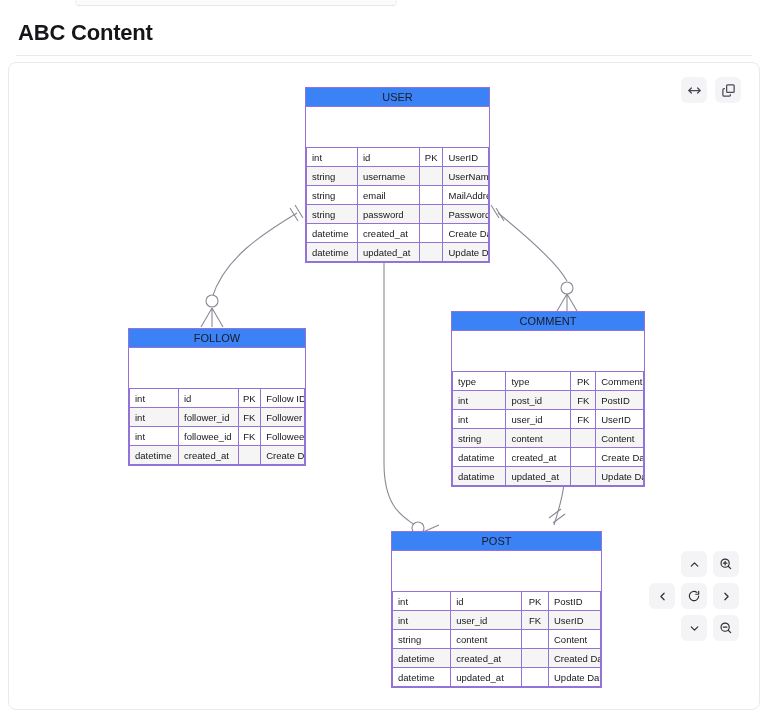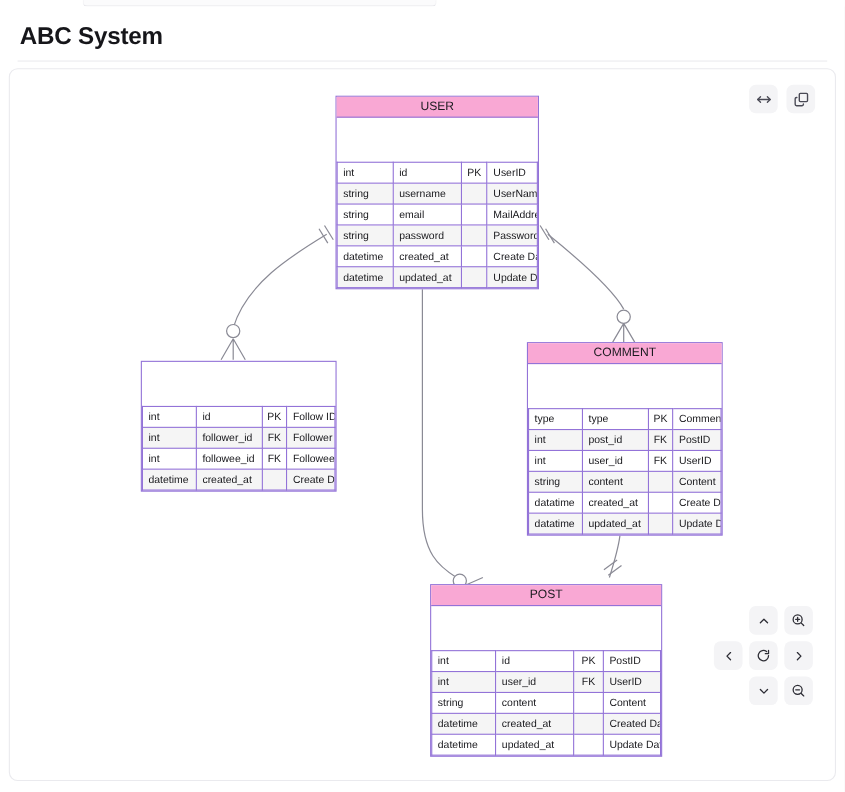--- a/index.html
+++ b/index.html
@@ -77,21 +77,21 @@
   }
 
   
   .entity {
     position: absolute;
     border: 1px solid #9373d8;
     box-sizing: border-box;
     background: #ffffff;
   }
   .entity-title {
-    background: #f9a8d4;
+    background: #3b82f6;
     border-bottom: 1px solid #9373d8;
     text-align: center;
     font-size: 11px;
     color: #1b1b20;
     height: 19px;
     line-height: 19px;
     box-sizing: border-box;
   }
   .entity table {
     border-collapse: collapse;
@@ -167,21 +167,21 @@
 </style>
 </head>
 <body>
 
 <div class="page">
 
   <div class="tab-strip">
     <div class="tab-edge"></div>
   </div>
 
-  <div class="page-title">ABC System</div>
+  <div class="page-title">ABC Content</div>
   <div class="title-divider"></div>
 
   <div class="canvas-card">
 
     <svg class="er-svg" width="752" height="648">
       <g fill="none" stroke="#8a8a95" stroke-width="1.1">
 
         <path d="M 288,150 C 255,170 215,195 203,235"></path>
 
         <path d="M 489,150 C 520,175 548,200 558,218"></path>
@@ -273,20 +273,21 @@
               <tr class="alt">
                 <td>datetime</td>
                 <td>updated_at</td>
                 <td class="key"></td>
                 <td>Update Date</td>
               </tr>
             </tbody>
           </table>
         </div>
         <div class="entity" style="left: 119px; top: 265px; width: 178px;">
+          <div class="entity-title">FOLLOW</div>
           <table>
             <colgroup>
               <col style="width: 28%;">
               <col style="width: 34%;">
               <col style="width: 13%;">
               <col style="width: 25%;">
             </colgroup>
             <tbody>
               <tr>
                 <td>int</td>
@@ -308,21 +309,21 @@
               </tr>
               <tr class="alt">
                 <td>datetime</td>
                 <td>created_at</td>
                 <td class="key"></td>
                 <td>Create Date</td>
               </tr>
             </tbody>
           </table>
         </div>
-        <div class="entity" style="left: 470px; top: 248px; width: 178px;">
+        <div class="entity" style="left: 442px; top: 248px; width: 194px;">
           <div class="entity-title">COMMENT</div>
           <table>
             <colgroup>
               <col style="width: 28%;">
               <col style="width: 34%;">
               <col style="width: 13%;">
               <col style="width: 25%;">
             </colgroup>
             <tbody>
               <tr>

